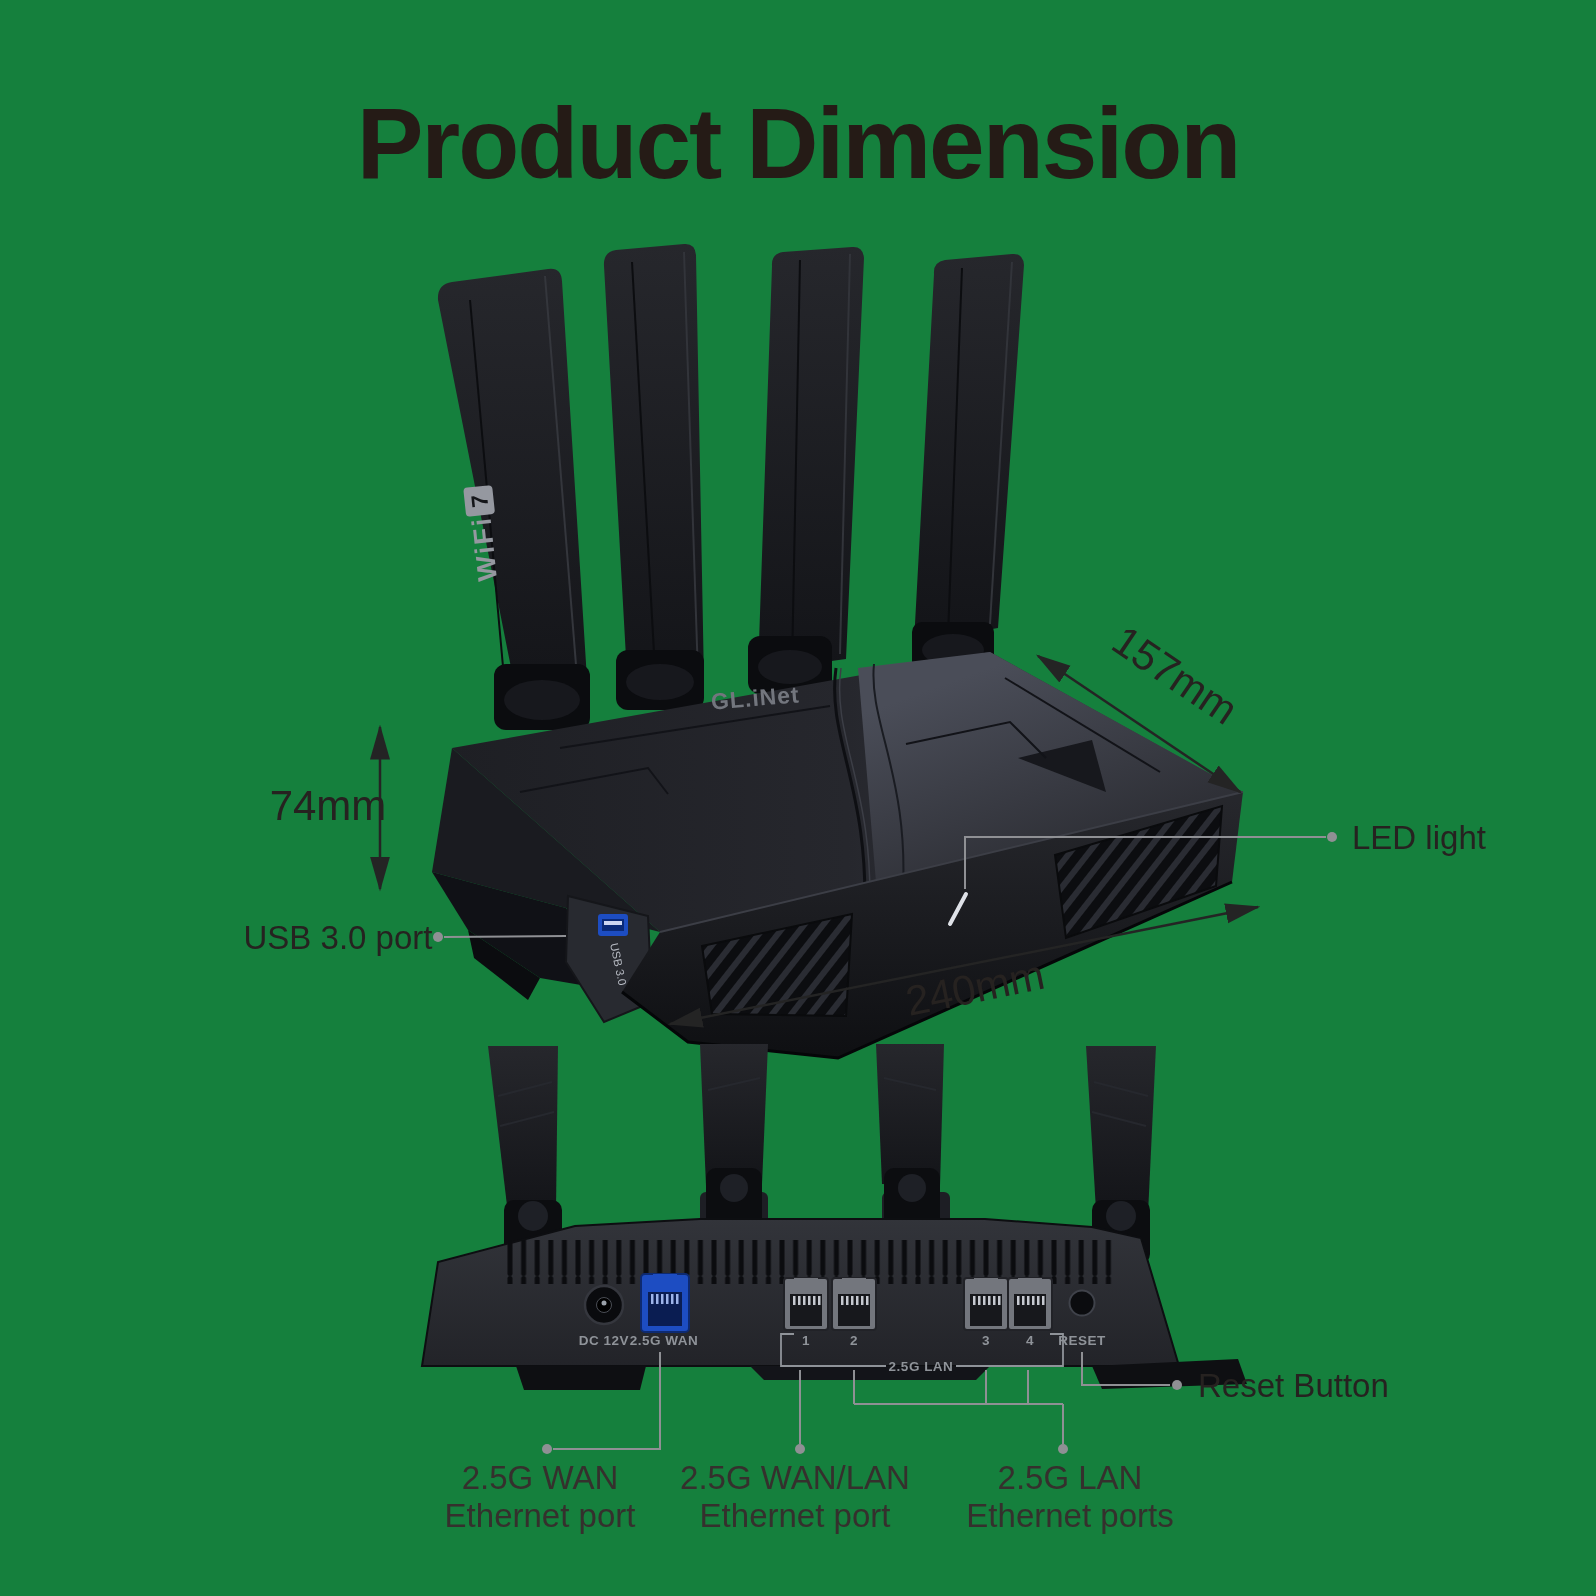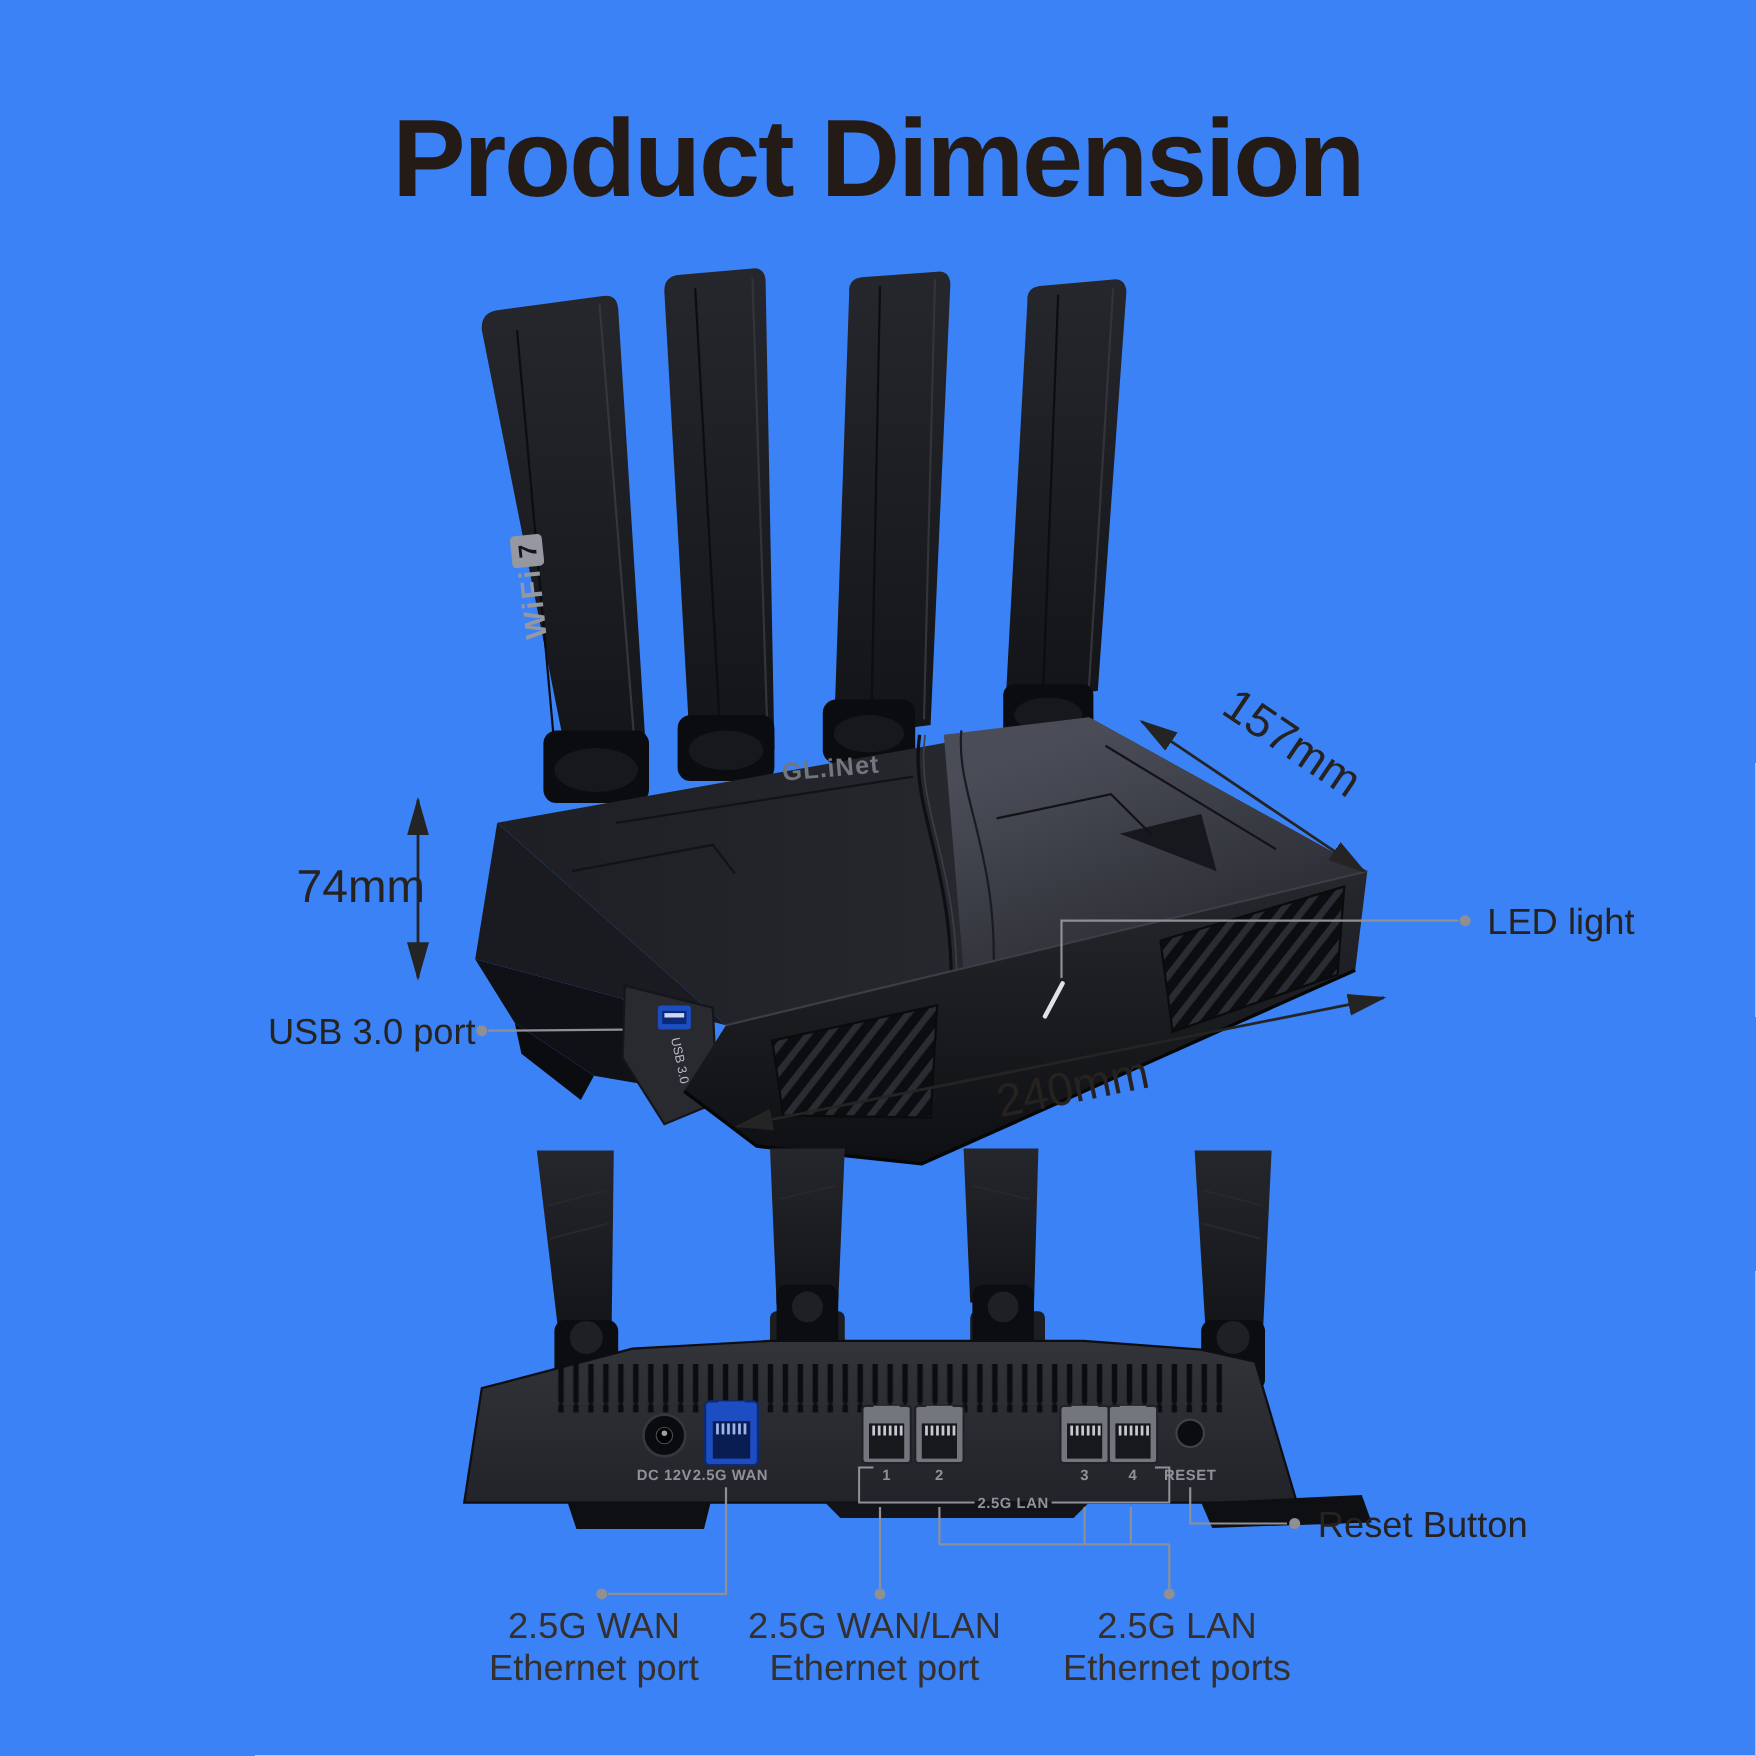--- a/index.html
+++ b/index.html
@@ -1,16 +1,16 @@
 <!DOCTYPE html>
 <html><head>
 <meta charset="utf-8">
 <style>
   html,body{margin:0;padding:0;background:#ffffff;}
-  .stage{position:relative;width:1596px;height:1596px;background:#3b82f6;overflow:hidden;
+  .stage{position:relative;width:1596px;height:1596px;background:#15803d;overflow:hidden;
          font-family:"Liberation Sans", sans-serif;}
   svg{position:absolute;left:0;top:0;}
   text{font-family:"Liberation Sans", sans-serif;}
 </style>
 </head>
 <body>
 
 <div class="stage">
 <svg width="1596" height="1596" viewBox="0 0 1596 1596">
   <defs>

